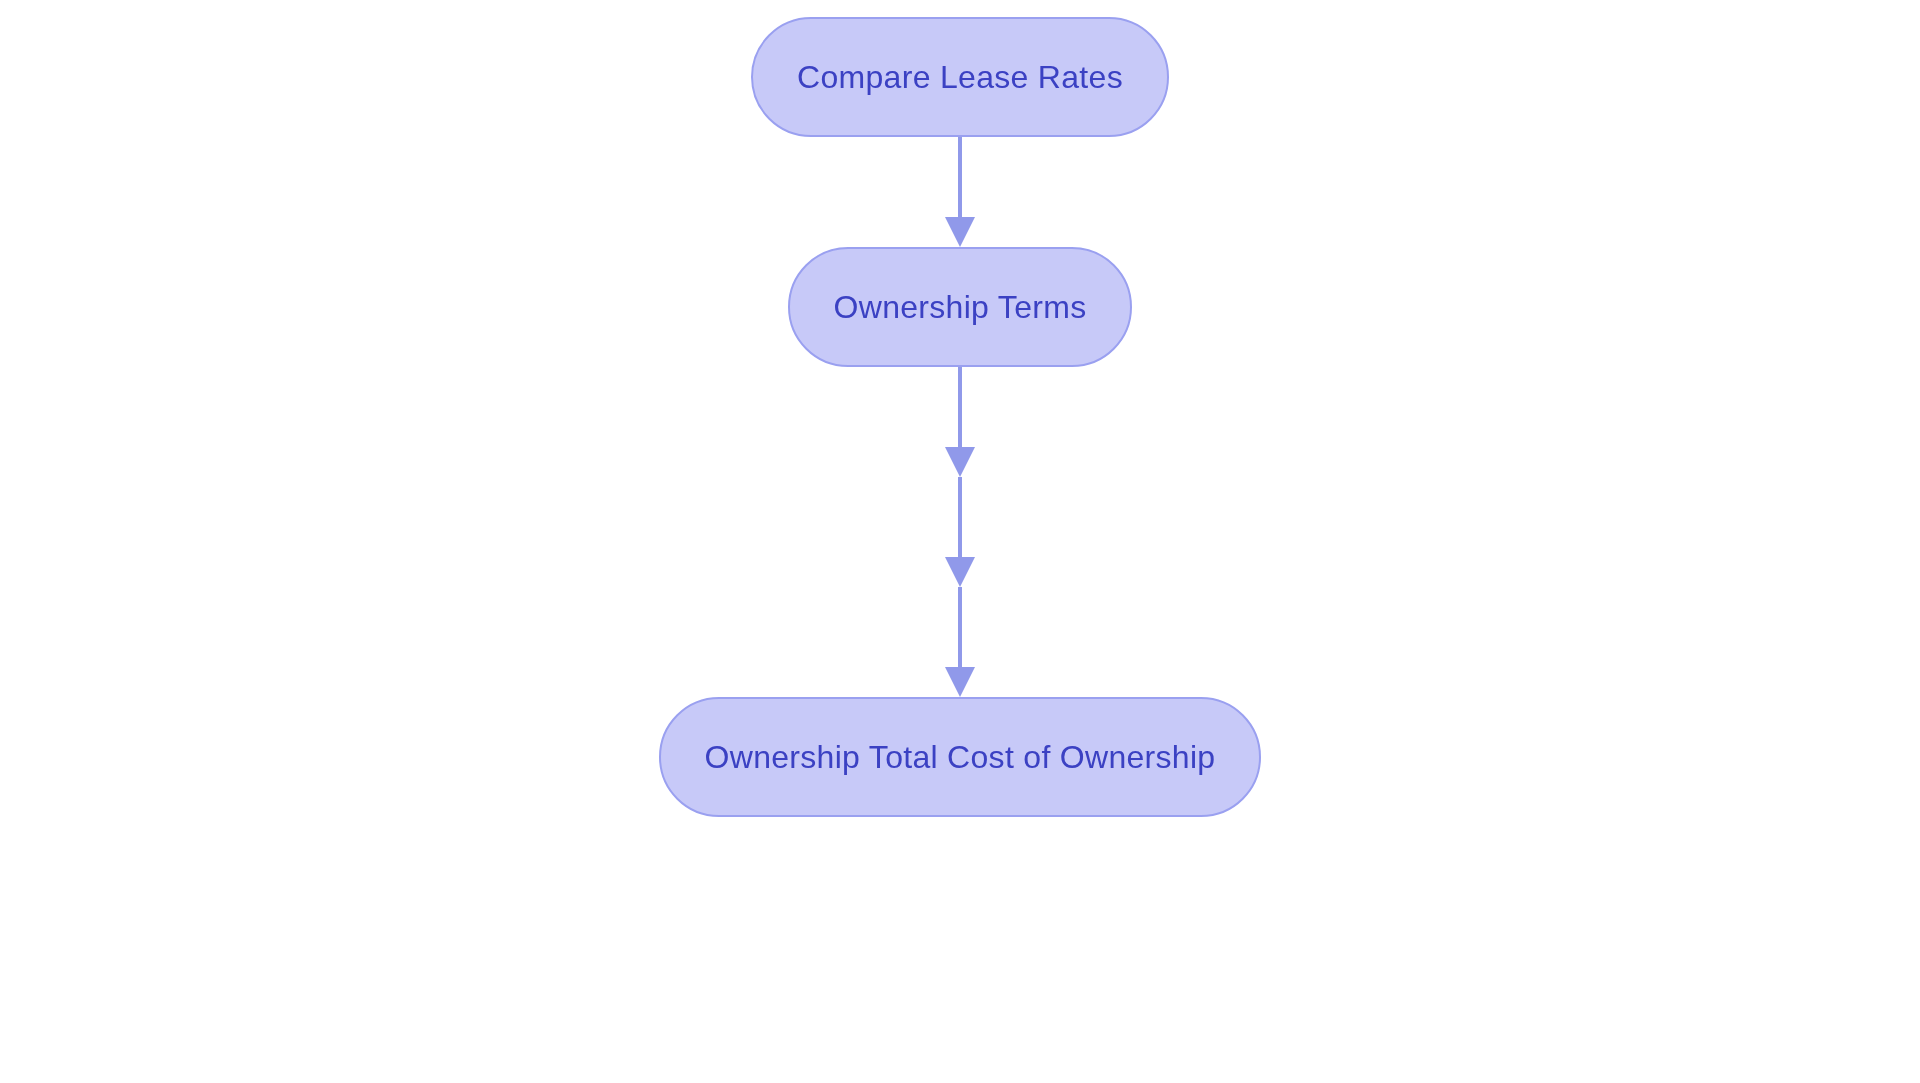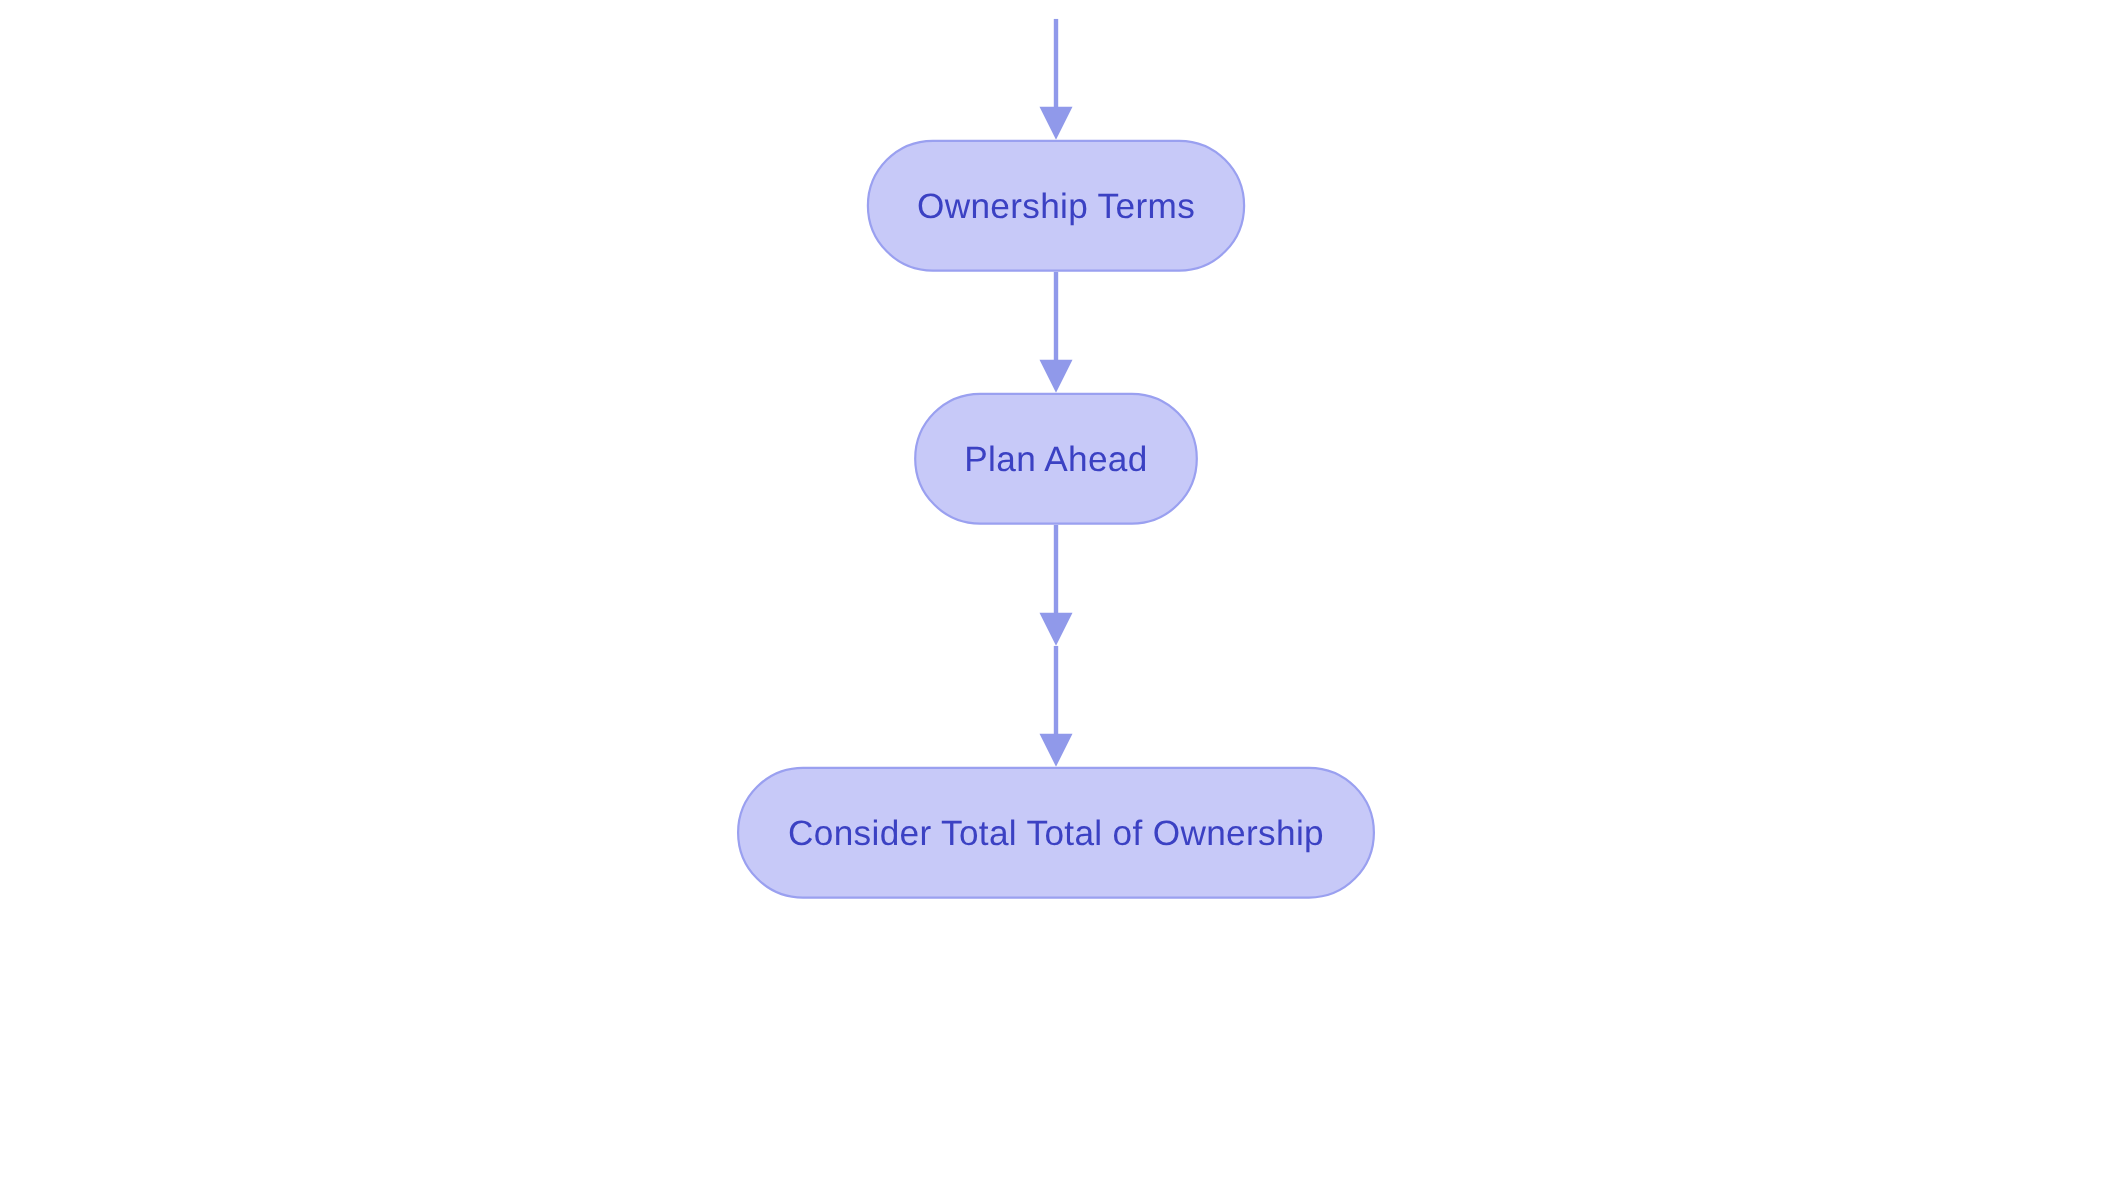--- a/index.html
+++ b/index.html
@@ -47,48 +47,48 @@
     display: block;
     flex: 0 0 auto;
   }
 </style>
 </head>
 <body>
 
 <div class="canvas">
   <div class="flow-column">
 
+    <div class="flow-node">
+      <span>Compare Lease Rates</span>
+    </div>
 
     <svg class="flow-arrow" viewBox="0 0 34 110">
       <line x1="17" y1="0" x2="17" y2="82" stroke-width="4" stroke="#9099ea"></line>
       <polygon points="2,80 32,80 17,110" fill="#9099ea"></polygon>
     </svg>
 
     <div class="flow-node">
       <span>Ownership Terms</span>
     </div>
 
     <svg class="flow-arrow" viewBox="0 0 34 110">
       <line x1="17" y1="0" x2="17" y2="82" stroke-width="4" stroke="#9099ea"></line>
       <polygon points="2,80 32,80 17,110" fill="#9099ea"></polygon>
     </svg>
 
-    <div class="flow-node">
-      <span>Plan Ahead</span>
-    </div>
 
     <svg class="flow-arrow" viewBox="0 0 34 110">
       <line x1="17" y1="0" x2="17" y2="82" stroke-width="4" stroke="#9099ea"></line>
       <polygon points="2,80 32,80 17,110" fill="#9099ea"></polygon>
     </svg>
 
 
     <svg class="flow-arrow" viewBox="0 0 34 110">
       <line x1="17" y1="0" x2="17" y2="82" stroke-width="4" stroke="#9099ea"></line>
       <polygon points="2,80 32,80 17,110" fill="#9099ea"></polygon>
     </svg>
 
     <div class="flow-node">
-      <span>Consider Total Total of Ownership</span>
+      <span>Ownership Total Cost of Ownership</span>
     </div>
 
   </div>
 </div>
 
 </body></html>

